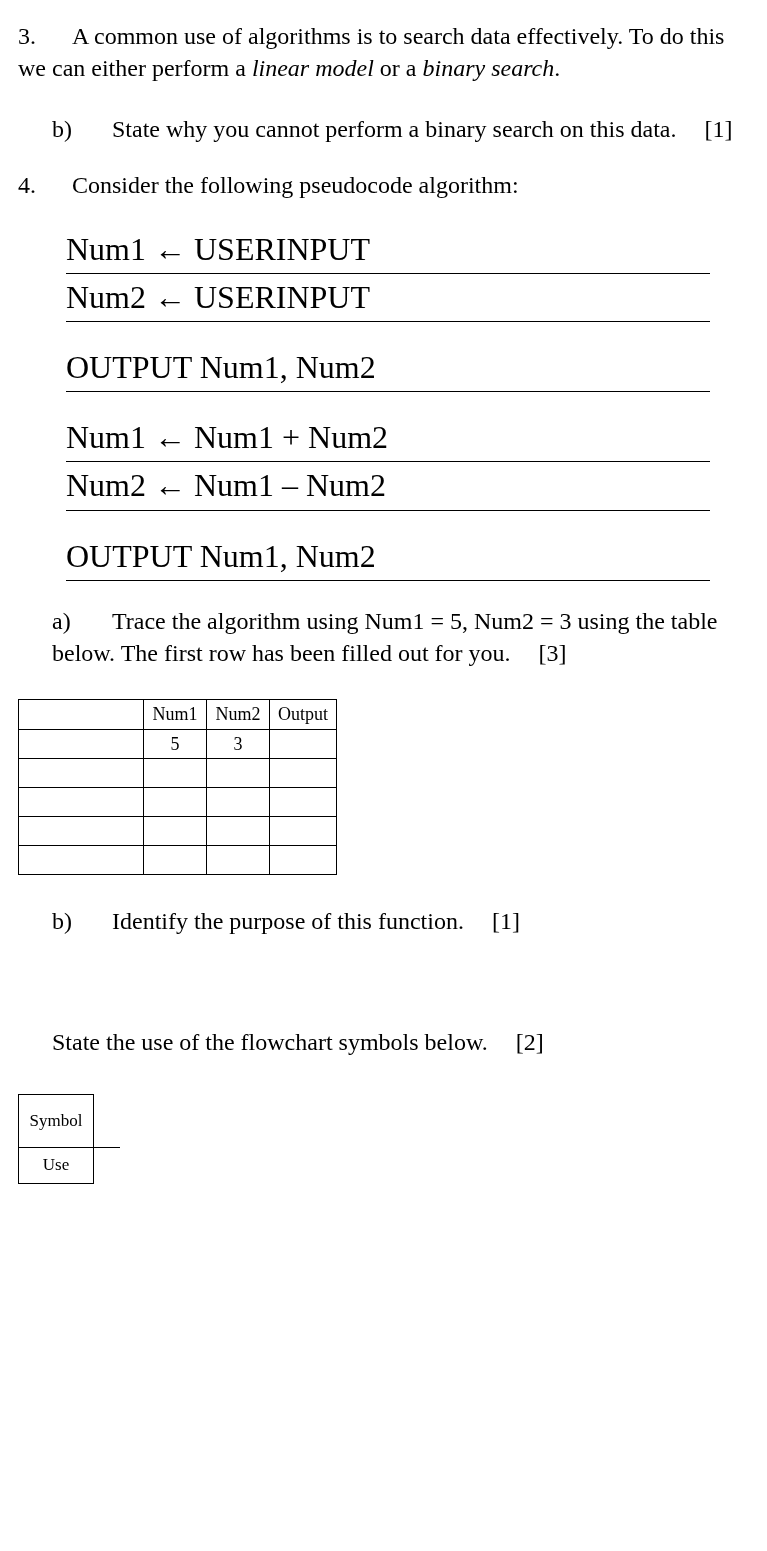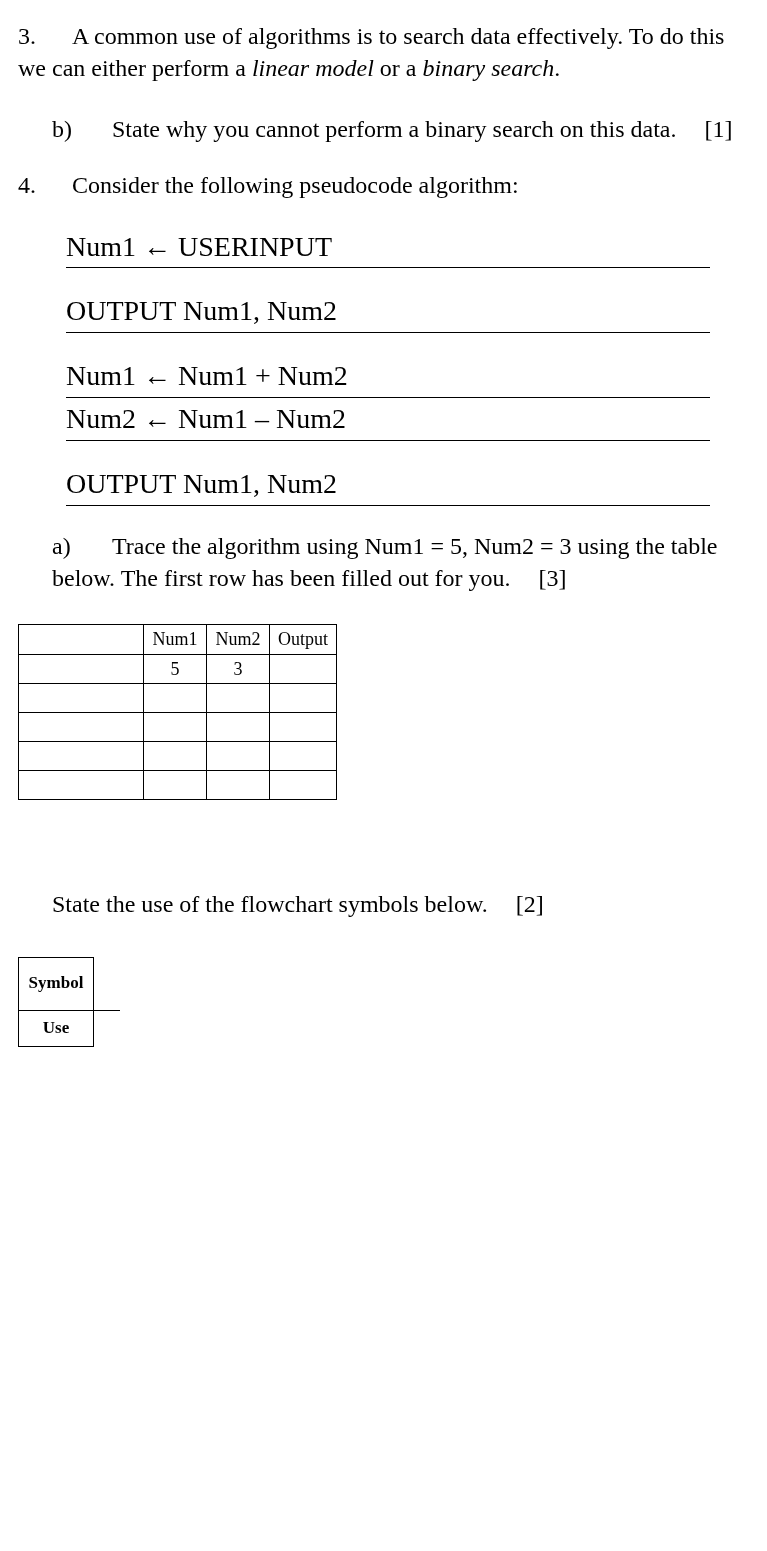--- a/index.html
+++ b/index.html
@@ -41,21 +41,21 @@
   }
   .pseudo-block {
     margin-left: 48px;
     margin-top: 24px;
     margin-bottom: 24px;
   }
   .pseudo-line {
     border-bottom: 1px solid #000;
     padding: 2px 4px 2px 0;
     width: 640px;
-    font-size: 28px;
+    font-size: 32px;
   }
   .pseudo-gap {
     height: 22px;
   }
   table {
     border-collapse: collapse;
     margin-top: 30px;
     margin-bottom: 30px;
     font-size: 18px;
   }
@@ -67,21 +67,21 @@
     height: 24px;
   }
   table.trace .col-blank { width: 116px; }
   table.trace .col-sm { width: 54px; }
   table.trace .col-out { width: 58px; }
   table.symbol td, table.symbol th {
     border: 1px solid #000;
     padding: 6px 4px;
     text-align: center;
     font-size: 17px;
-    font-weight: bold;
+    font-weight: normal;
   }
   .mt40 { margin-top:40px; }
   .flow-intro { margin-left:34px; margin-top:16px; }
 </style>
 </head>
 <body>
 
 <div>
   <div class="q-intro">
     <span class="q-num">3.</span><span>A common use of algorithms is to search data effectively.  To do this we can either perform a </span><span class="italic">linear model</span><span> or a </span><span class="italic">binary search</span><span>.</span>
@@ -93,20 +93,21 @@
   </div>
 </div>
 
 <div>
   <div>
     <span class="q-num">4.</span><span>Consider the following pseudocode algorithm:</span>
   </div>
 
   <div class="pseudo-block" id="pseudo">
       <div class="pseudo-line">Num1 ← USERINPUT</div>
+      <div class="pseudo-line">Num2 ← USERINPUT</div>
       <div class="pseudo-gap"></div>
       <div class="pseudo-line">OUTPUT Num1, Num2</div>
       <div class="pseudo-gap"></div>
       <div class="pseudo-line">Num1 ← Num1 + Num2</div>
       <div class="pseudo-line">Num2 ← Num1 – Num2</div>
       <div class="pseudo-gap"></div>
       <div class="pseudo-line">OUTPUT Num1, Num2</div>
     </div>
 
   <div class="sub-q">
@@ -149,20 +150,23 @@
         </tr>
         <tr>
           <td class="col-blank"></td>
           <td class="col-sm"></td>
           <td class="col-sm"></td>
           <td class="col-out"></td>
         </tr>
       </tbody>
   </table>
 
+  <div class="sub-q">
+    <span class="sub-label">b)</span><span class="sub-body">Identify the purpose of this function.</span><span class="marks">[1]</span>
+  </div>
 </div>
 
 <div class="mt40">
   <br>
   <div class="flow-intro">
     <span>State the use of the flowchart symbols below.</span><span class="marks">[2]</span>
   </div>
 
   <table class="symbol" style="margin-top:36px;">
     <tbody>

